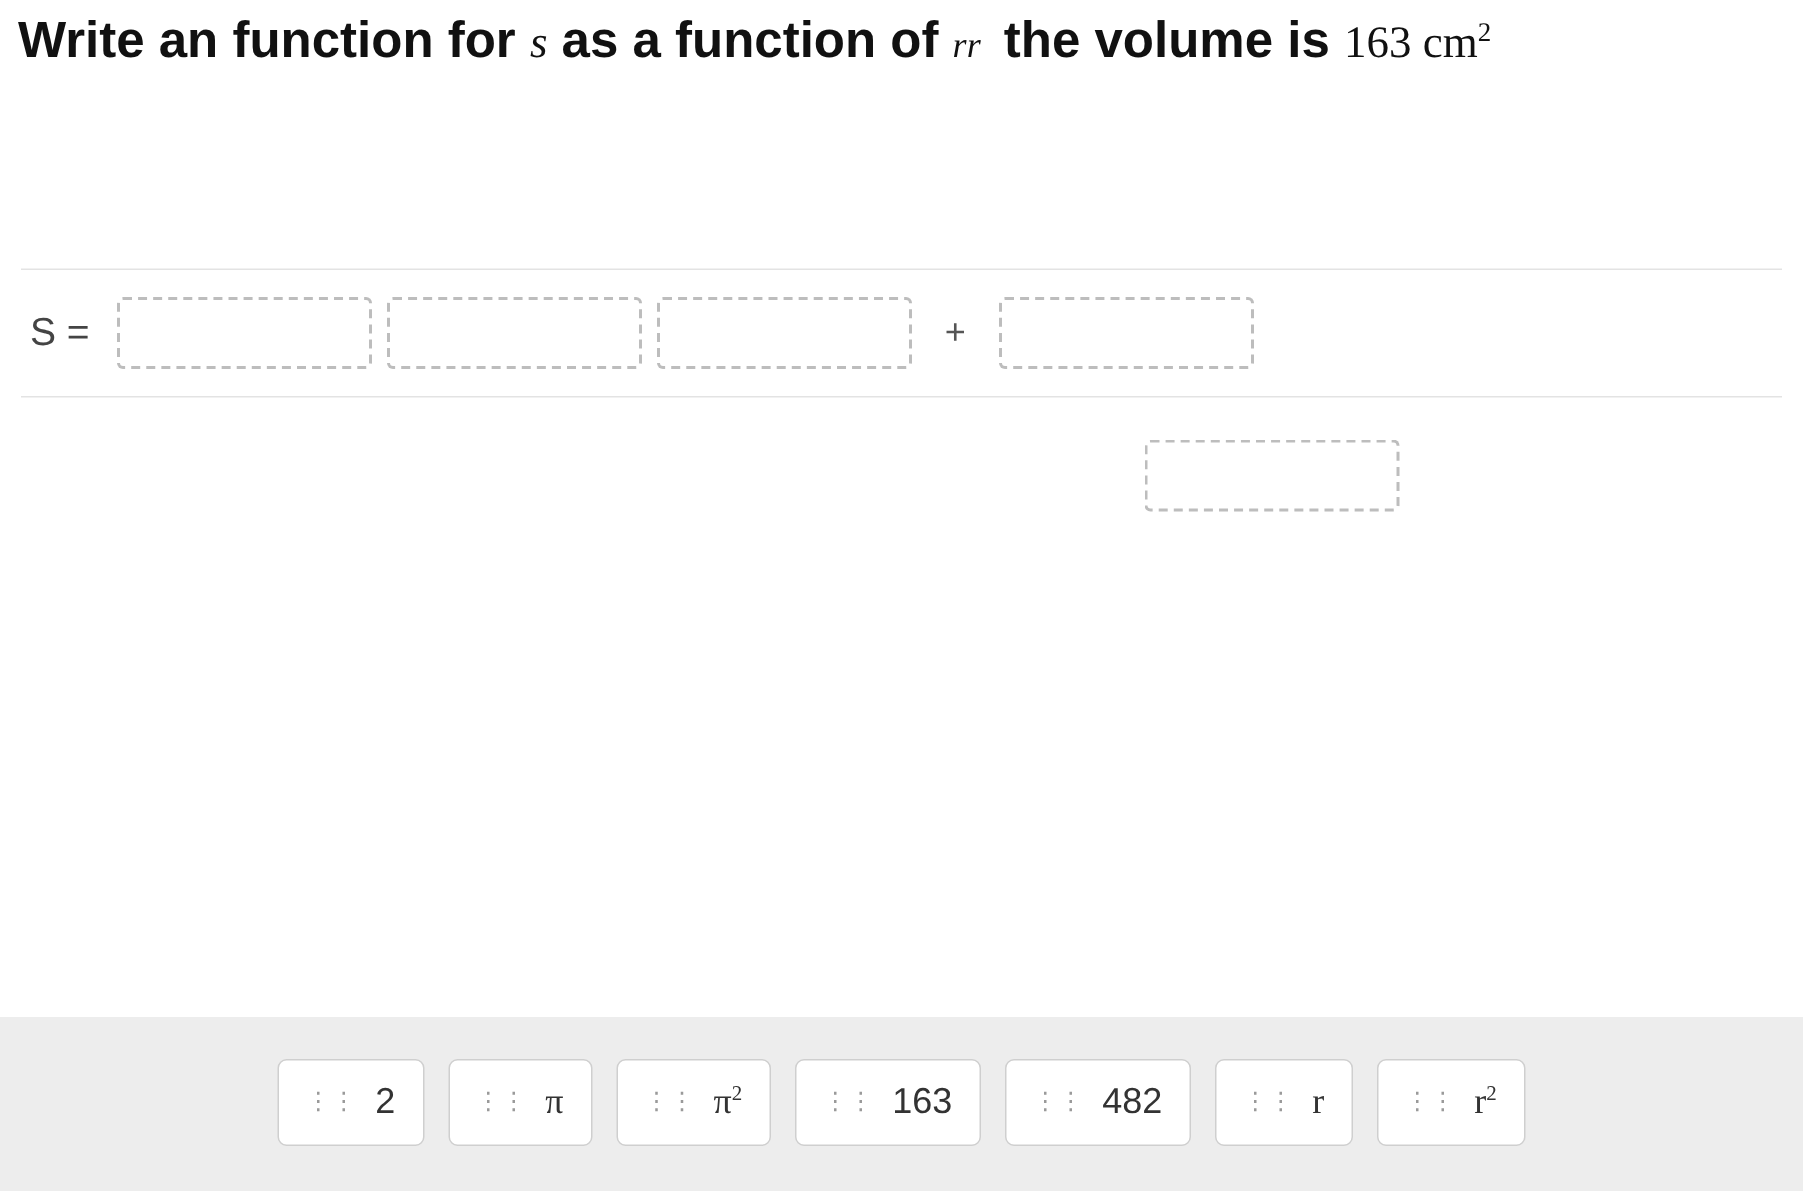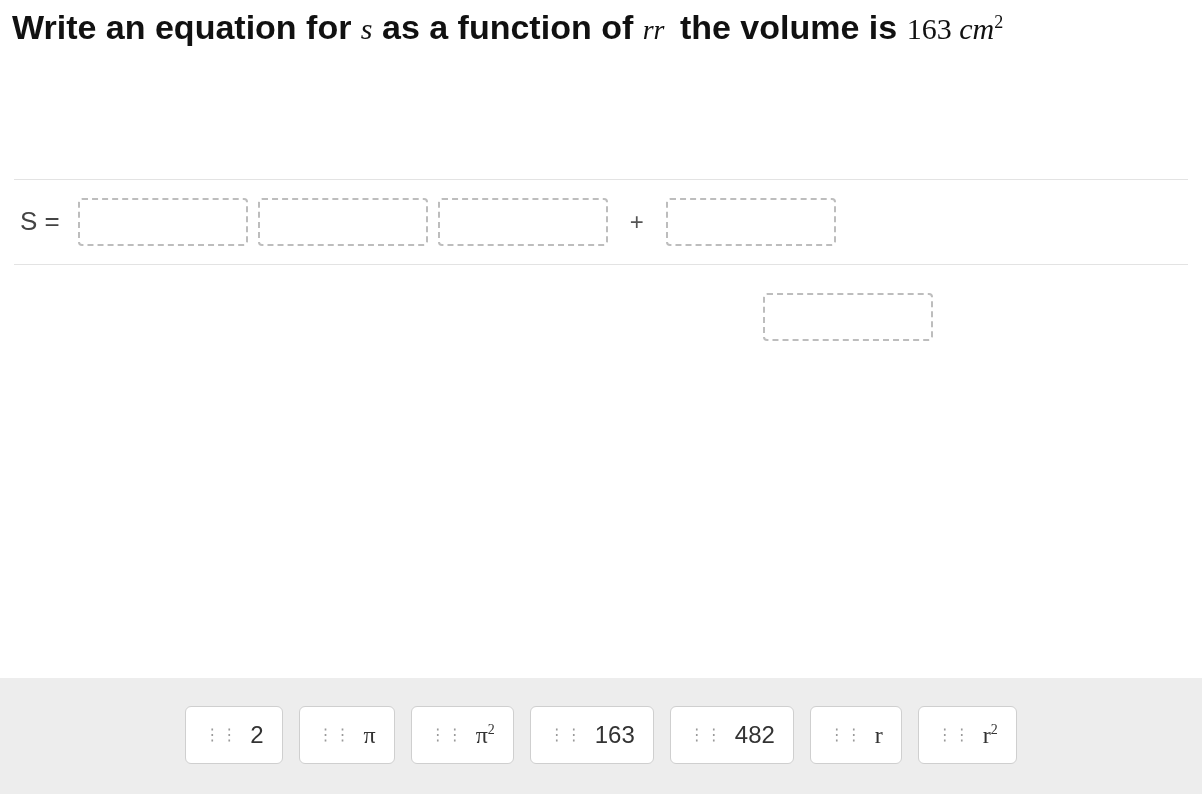--- a/index.html
+++ b/index.html
@@ -22,34 +22,33 @@
   .question .var-s {
     font-style: italic;
     font-family: "Times New Roman", Times, serif;
     font-weight: normal;
     font-size: 30px;
   }
   .question .var-rr {
     font-style: italic;
     font-family: "Times New Roman", Times, serif;
     font-weight: normal;
-    font-size: 28px;
+    font-size: 24px;
     margin-right: 6px;
   }
   .question .vol {
     font-family: "Times New Roman", Times, serif;
     font-style: normal;
     font-weight: normal;
     font-size: 30px;
   }
   .question .vol .num {
     font-style: normal;
   }
   .question .vol .unit {
-    font-style: italic;
     margin-top: 32px;
   }
   .question .vol sup {
     font-size: 18px;
     vertical-align: super;
     font-style: normal;
   }
 
   .workspace {
     margin-top: 130px;
@@ -128,21 +127,21 @@
   }
   .tile sup {
     font-size: 14px;
     vertical-align: super;
   }
 </style>
 </head>
 <body>
 
 <div class="question">
-  <span>Write an equation for </span>
+  <span>Write an function for </span>
   <span class="var-s">s</span>
   <span> as a function of </span>
   <span class="var-rr">rr</span>
   <span>the volume is </span>
   <span class="vol">
     <span class="num">163</span>&nbsp;<span class="unit">cm</span><sup>2</sup>
   </span>
 </div>
 
 <div class="workspace">

